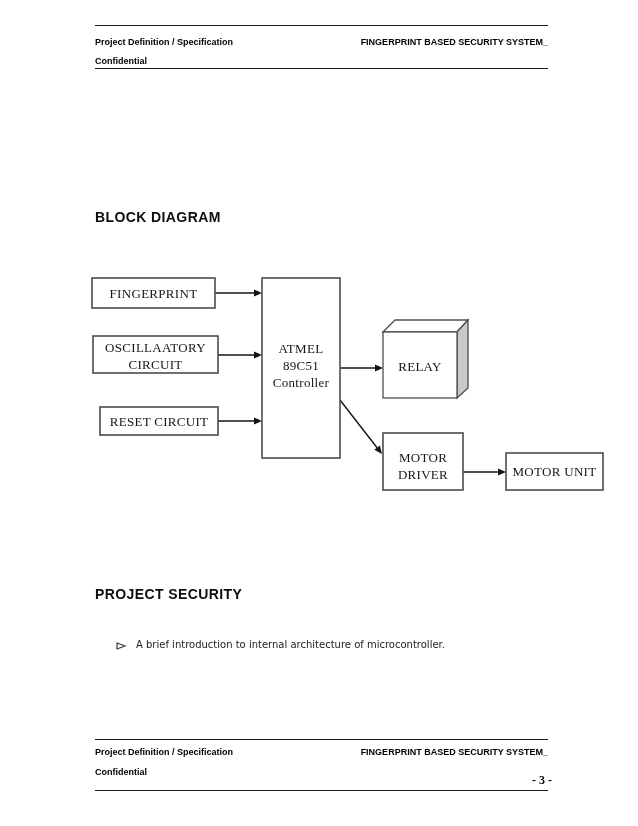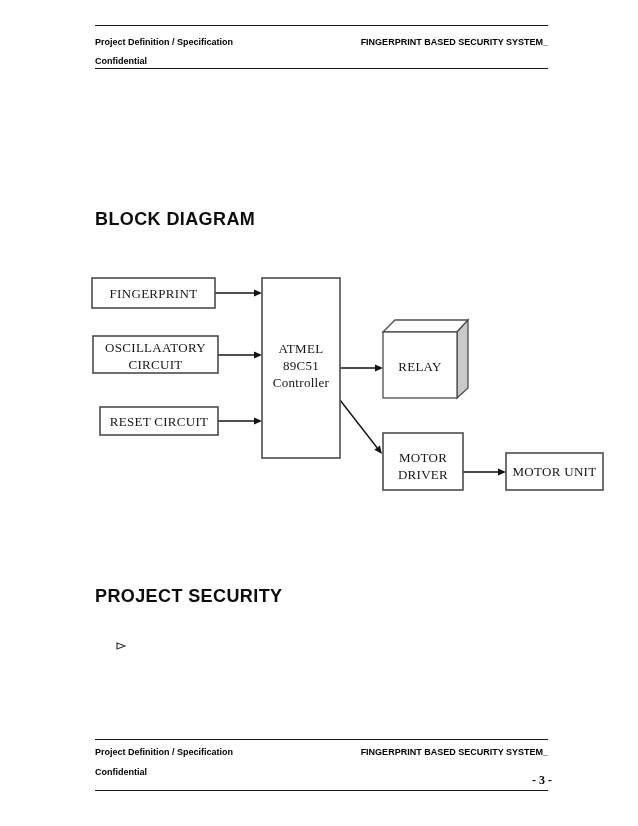--- a/index.html
+++ b/index.html
@@ -16,21 +16,21 @@
     background:#1a1a1a;
   }
   .hf-text{
     position:absolute;left:95px;width:453px;
     font-size:9px;font-weight:bold;color:#000;
     line-height:11px;white-space:nowrap;
   }
   .hf-right{position:absolute;right:0;top:0;text-align:center;}
   .section-heading{
     position:absolute;left:95px;
-    font-size:18px;font-weight:bold;letter-spacing:0.4px;
+    font-size:14px;font-weight:bold;letter-spacing:0.4px;
     color:#0d0d0d;white-space:nowrap;
   }
   .diagram-svg{position:absolute;left:0;top:0;}
   .diagram-svg text{
     font-family:"Liberation Serif", serif;
     font-size:13px;fill:#161616;letter-spacing:0.3px;
   }
   .bullet-row{
     position:absolute;left:116px;width:470px;
     display:flex;align-items:flex-start;
@@ -110,20 +110,21 @@
     <rect x="506" y="453" width="97" height="37" fill="#ffffff" stroke="#4d4d4d" stroke-width="1.6"></rect>
     <text x="554.5" y="476" text-anchor="middle">MOTOR UNIT</text>
   </svg>
 
   <div class="section-heading" style="top:586px">PROJECT SECURITY</div>
 
   <div class="bullet-row" style="top:639px">
     <svg class="bullet-glyph" width="10" height="10" viewBox="0 0 10 10">
       <polygon points="1,2 9,5 1,8" fill="none" stroke="#3a3a3a" stroke-width="1.2"></polygon>
     </svg>
+    <span class="bullet-text">A brief introduction to internal architecture of microcontroller.</span>
   </div>
 
 
   <div class="rule" style="top:739px"></div>
   <div class="hf-text" style="top:747px">
     <span>Project Definition / Specification</span>
     <span class="hf-right">FINGERPRINT BASED SECURITY SYSTEM_</span>
   </div>
   <div class="hf-text" style="top:767px">Confidential</div>
   <div class="page-number" style="top:773px">- 3 -</div>

